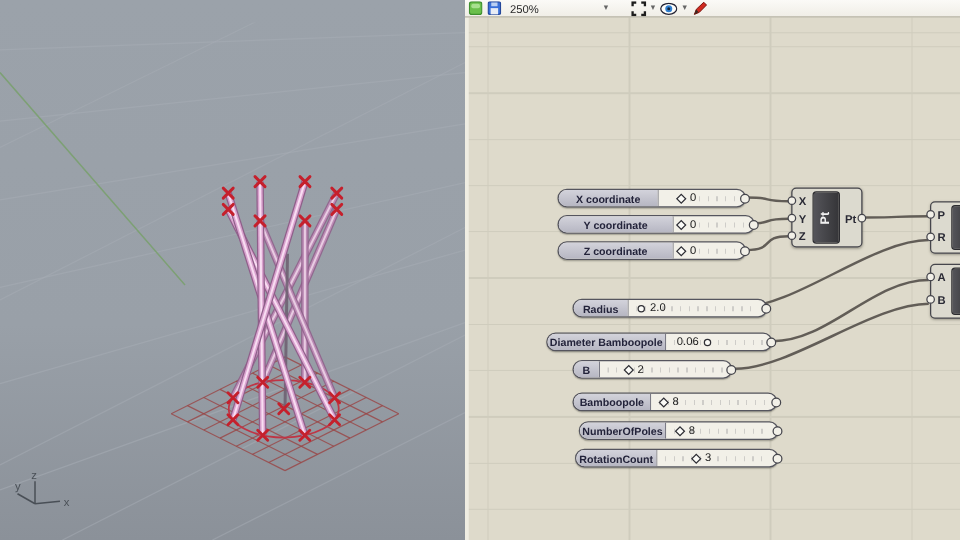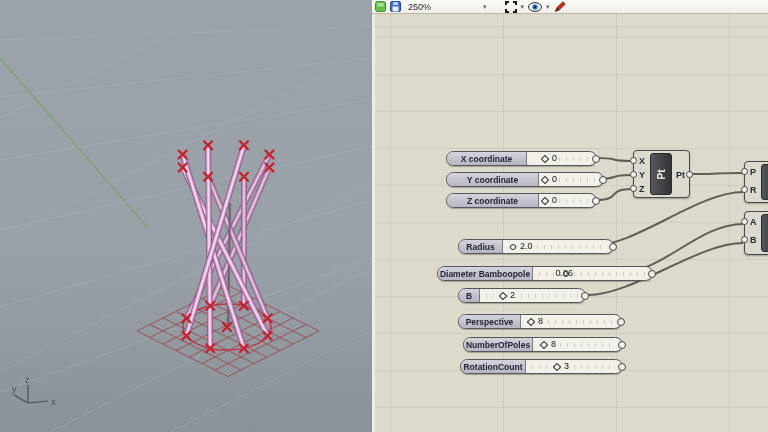--- a/index.html
+++ b/index.html
@@ -215,36 +215,36 @@
         <div class="val" style="left: 105px;">0</div>
         <div class="nub" style="right: -4px; top: 3px;"></div>
       </div>
       <div class="slider" style="left: 458px; top: 239px; width: 156px;">
         <div class="lbl" style="width: 44px;">Radius</div>
         <div class="ticks" style="left: 50px;"></div>
         <div class="grip circle" style="left: 51px;"></div>
         <div class="val" style="left: 61px;">2.0</div>
         <div class="nub" style="right: -4px; top: 3px;"></div>
       </div>
-      <div class="slider" style="left: 437px; top: 266px; width: 216px;">
+      <div class="slider" style="left: 437px; top: 266px; width: 181px;">
         <div class="lbl" style="width: 95px;">Diameter Bamboopole</div>
         <div class="ticks" style="left: 101px;"></div>
         <div class="grip circle" style="left: 125px;"></div>
-        <div class="val" style="left: 135px; transform: translateX(-100%);">0.06</div>
+        <div class="val" style="left: 121px; transform: translateX(-100%);">0.06</div>
         <div class="nub" style="right: -4px; top: 3px;"></div>
       </div>
       <div class="slider" style="left: 458px; top: 288px; width: 128px;">
         <div class="lbl" style="width: 21px;">B</div>
         <div class="ticks" style="left: 27px;"></div>
         <div class="grip diamond" style="left: 41px;"></div>
         <div class="val" style="left: 51px;">2</div>
         <div class="nub" style="right: -4px; top: 3px;"></div>
       </div>
       <div class="slider" style="left: 458px; top: 314px; width: 164px;">
-        <div class="lbl" style="width: 62px;">Perspective</div>
+        <div class="lbl" style="width: 62px;">Bamboopole</div>
         <div class="ticks" style="left: 68px;"></div>
         <div class="grip diamond" style="left: 69px;"></div>
         <div class="val" style="left: 79px;">8</div>
         <div class="nub" style="right: -4px; top: 3px;"></div>
       </div>
       <div class="slider" style="left: 463px; top: 337px; width: 160px;">
         <div class="lbl" style="width: 69px;">NumberOfPoles</div>
         <div class="ticks" style="left: 75px;"></div>
         <div class="grip diamond" style="left: 77px;"></div>
         <div class="val" style="left: 87px;">8</div>

